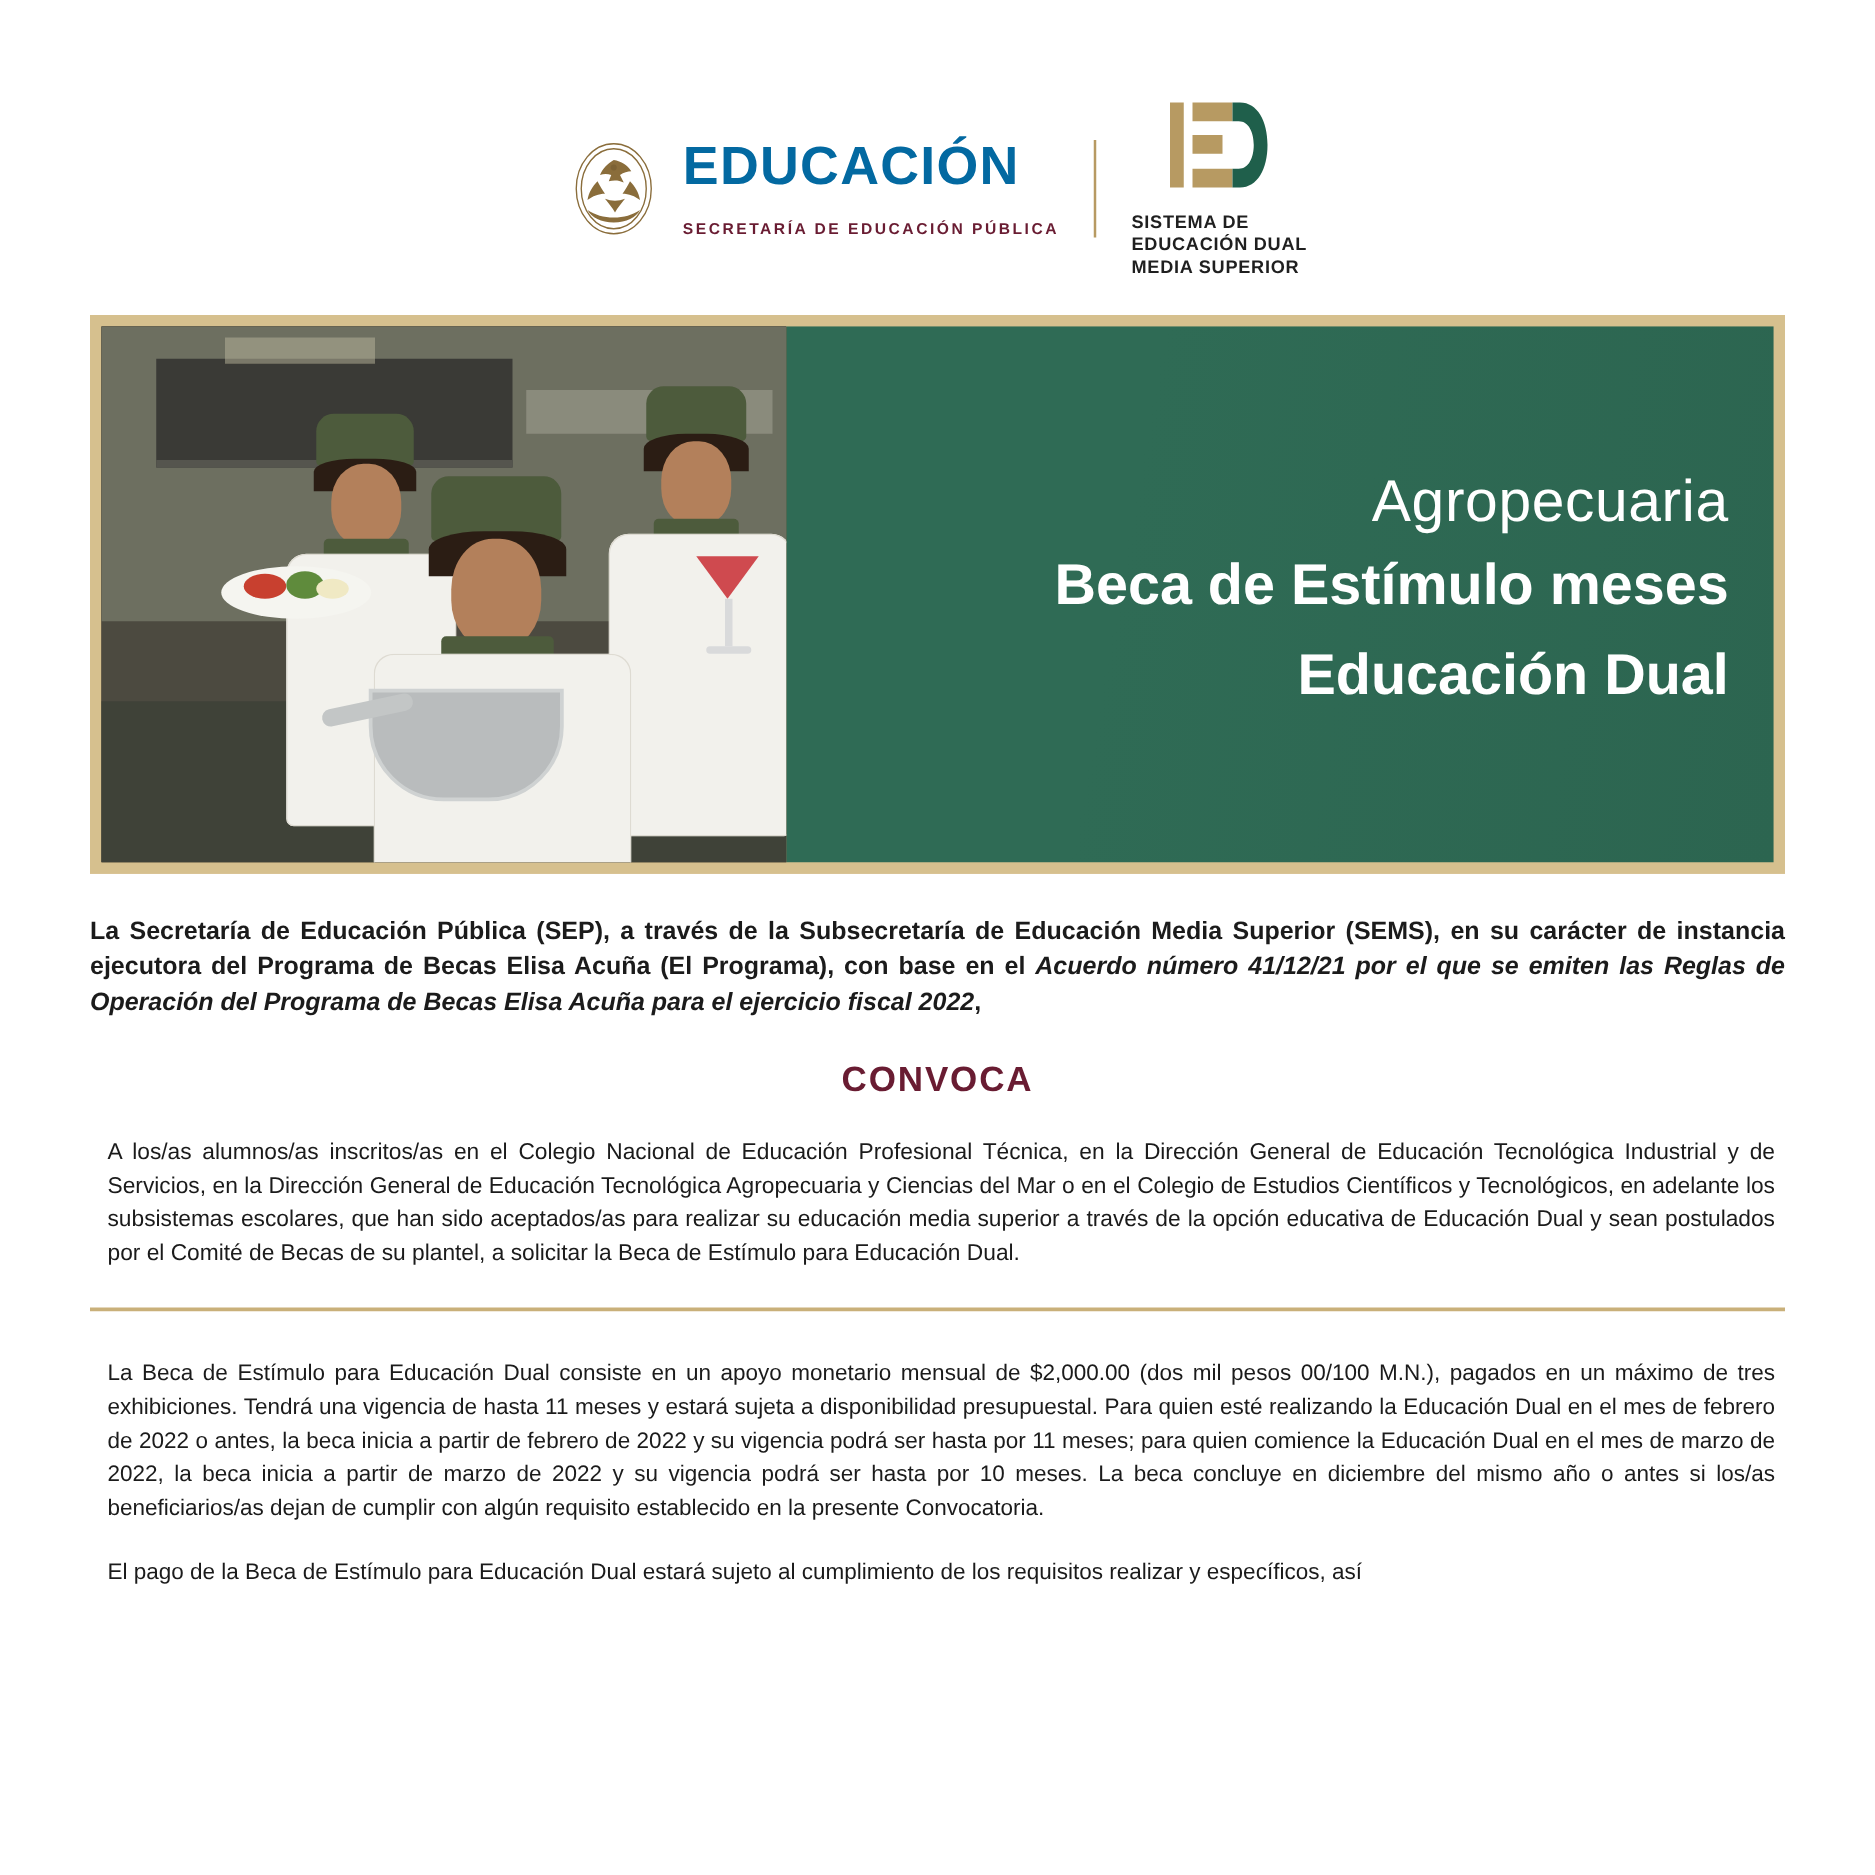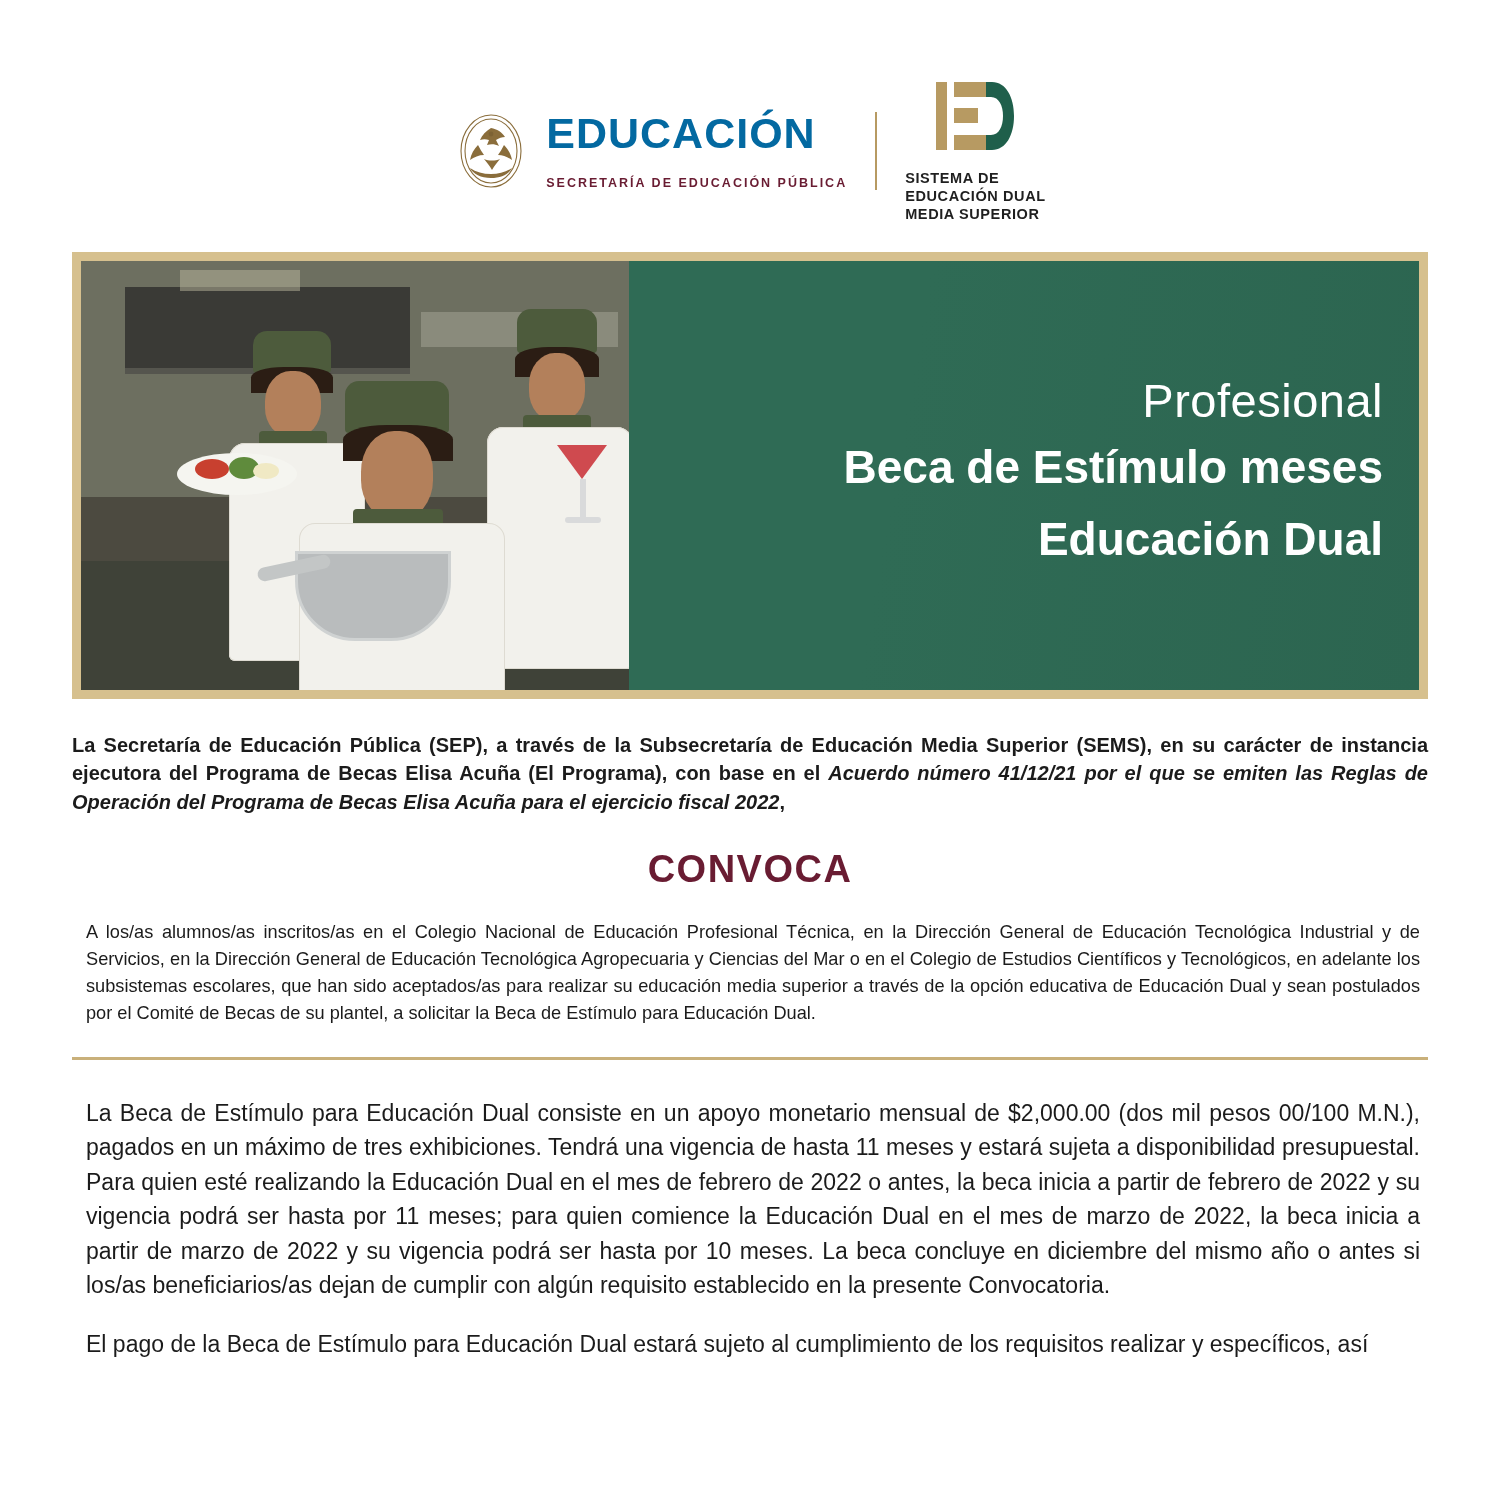--- a/index.html
+++ b/index.html
@@ -163,21 +163,21 @@
     line-height: 1.42;
     text-align: justify;
     color: #1b1b1b;
   }
   .intro em { font-style: italic; }
 
   .convoca {
     margin-top: 32px;
     text-align: center;
     color: #691C32;
-    font-size: 38px;
+    font-size: 28px;
     font-weight: bold;
     letter-spacing: 1.5px;
   }
 
   .para {
     margin-top: 28px;
     font-size: 18.2px;
     line-height: 1.48;
     text-align: justify;
     padding: 0 8px 0 14px;
@@ -194,21 +194,21 @@
     margin-top: 38px;
     text-align: center;
     color: #691C32;
     font-size: 18.5px;
     font-weight: bold;
     letter-spacing: 0.8px;
   }
 
   .body-para {
     margin-top: 36px;
-    font-size: 23px;
+    font-size: 18px;
     line-height: 1.50;
     text-align: justify;
     padding: 0 8px 0 14px;
   }
   .body-para + .body-para { margin-top: 24px; }
 </style>
 </head>
 <body>
 
 <div class="page">
@@ -305,21 +305,21 @@
         <div class="cup" style="left:6px; top:4px;"></div>
         <div class="stem" style="left:29px; top:38px; width:6px; height:38px;"></div>
         <div class="stem" style="left:14px; top:76px; width:36px; height:6px; border-radius:4px;"></div>
       </div>
 
       <div class="bowl" style="left:214px; top:290px; width:150px; height:84px;"></div>
       <div style="position:absolute; left:176px; top:300px; width:74px; height:14px; background:#c3c6c6; border-radius:8px; transform:rotate(-12deg);"></div>
     </div>
 
     <div class="hero-title">
-      <div class="hero-line1">Profesional</div>
+      <div class="hero-line1">Agropecuaria</div>
       <div class="hero-line2">Beca de Estímulo meses</div>
       <div class="hero-line3">Educación Dual</div>
     </div>
   </div>
 
   <p class="intro">
     <span>La Secretaría de Educación Pública (SEP), a través de la Subsecretaría de Educación Media Superior (SEMS), en su carácter de instancia ejecutora del Programa de Becas Elisa Acuña (El Programa), con base en el </span><em>Acuerdo número 41/12/21 por el que se emiten las Reglas de Operación del Programa de Becas Elisa Acuña para el ejercicio fiscal 2022</em><span>,</span>
   </p>
 
   <div class="convoca">CONVOCA</div>

